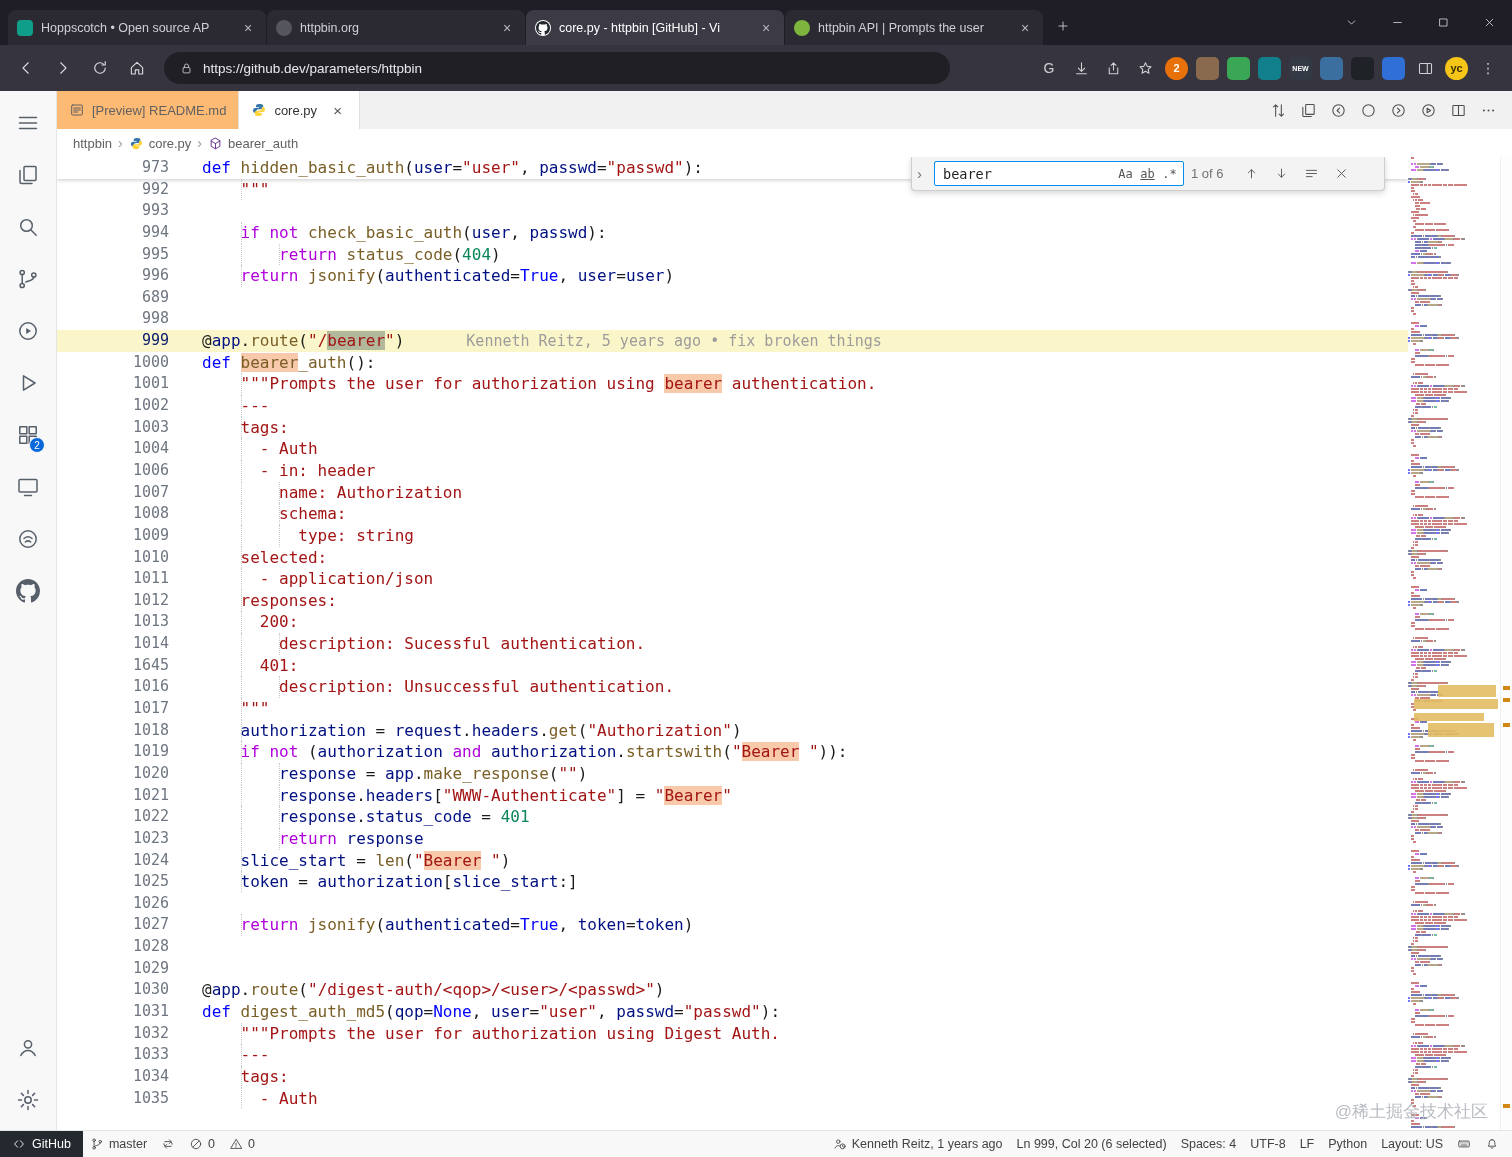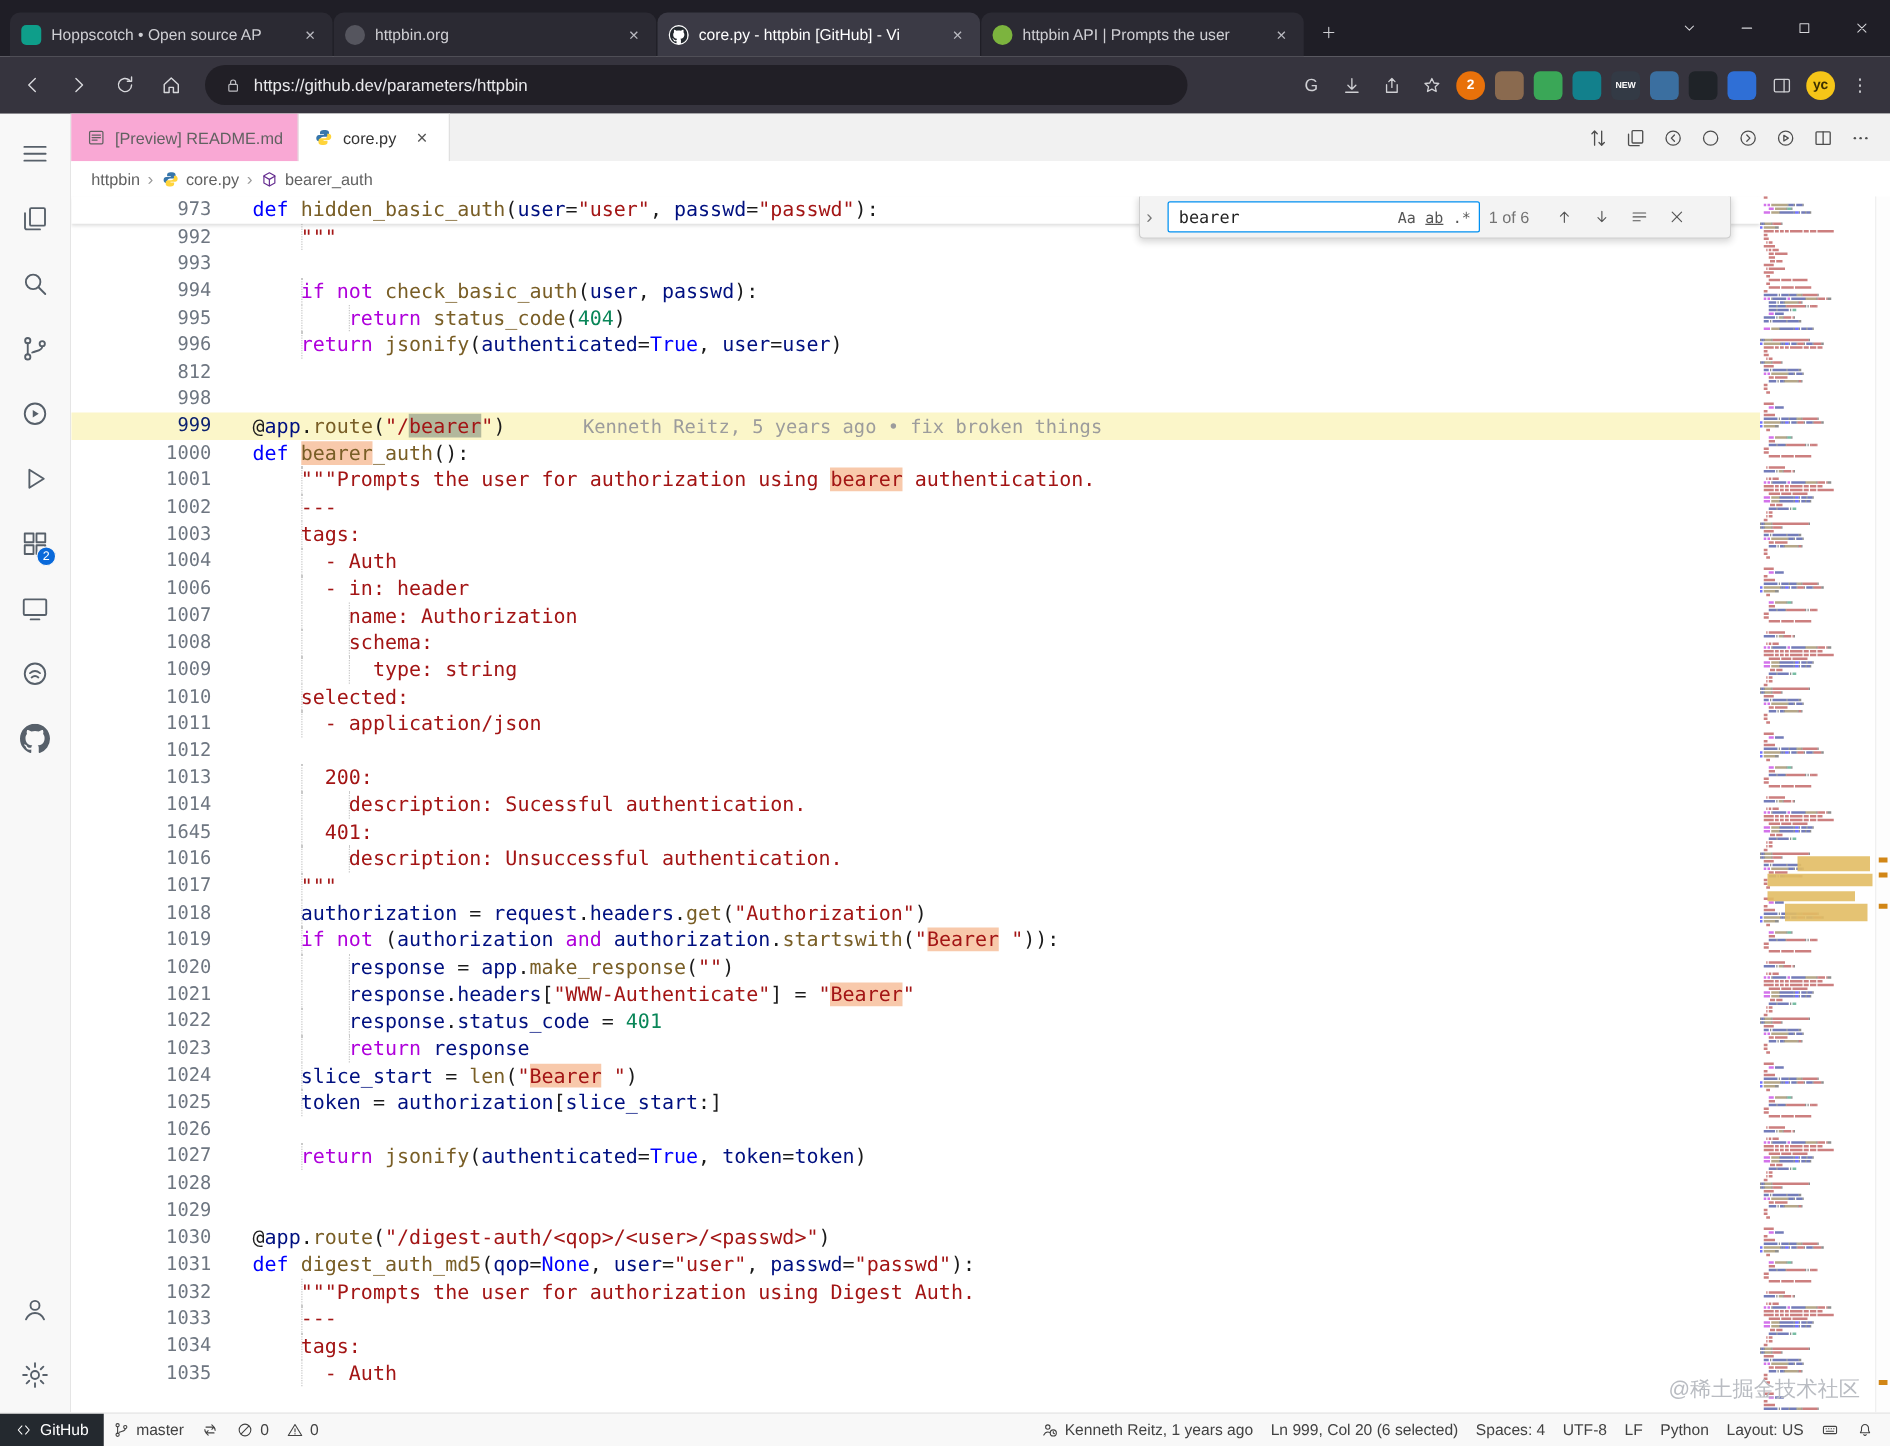--- a/index.html
+++ b/index.html
@@ -37,21 +37,21 @@
 
 .activitybar{position:absolute;left:0;top:91px;bottom:27px;width:57px;background:#f8f8f8;border-right:1px solid #e5e5e5;display:flex;flex-direction:column;align-items:center;padding-top:6px;}
 .actitem{width:48px;height:52px;display:flex;align-items:center;justify-content:center;color:#57606a;position:relative;}
 .actitem .icon{width:24px;height:24px;}
 .actbadge{position:absolute;right:7px;bottom:8px;background:#0969da;color:#fff;font-size:10px;border-radius:9px;min-width:16px;height:16px;display:flex;align-items:center;justify-content:center;border:1px solid #f8f8f8;}
 .actbottom{margin-top:auto;display:flex;flex-direction:column;align-items:center;padding-bottom:4px;}
 
 
 .editorarea{position:absolute;left:57px;top:91px;right:0;bottom:27px;background:#fff;display:flex;flex-direction:column;}
 .etabs{height:38px;background:#f1f1f1;display:flex;align-items:stretch;flex:none;}
-.etab{display:flex;align-items:center;gap:7px;padding:0 12px;font-size:13px;color:#616161;background:#f9a8d4;border-right:1px solid #e0e0e0;}
+.etab{display:flex;align-items:center;gap:7px;padding:0 12px;font-size:13px;color:#616161;background:#fdba74;border-right:1px solid #e0e0e0;}
 .etab.active{background:#fff;color:#333;}
 .etab .icon{width:16px;height:16px;}
 .etabclose{width:19px;height:19px;display:flex;align-items:center;justify-content:center;font-size:15px;color:#555;border-radius:4px;margin-left:4px;}
 .eactions{margin-left:auto;display:flex;align-items:center;gap:3px;padding-right:10px;}
 .eact{width:27px;height:27px;display:flex;align-items:center;justify-content:center;color:#4e4e4e;border-radius:4px;}
 .eact .icon{width:17px;height:17px;}
 .crumbs{height:28px;display:flex;align-items:center;gap:3px;padding:0 16px;font-size:13px;color:#616161;background:#fff;flex:none;}
 .crumb{display:flex;align-items:center;gap:5px;}
 .crumbsep{color:#9a9a9a;margin:0 3px;font-size:14px;}
 .crumb .icon{width:15px;height:15px;}
@@ -485,35 +485,35 @@
       </span>
     </div>
   <div class="editor">
     <div class="codescroll" id="codelines">
         <div class="cline sticky"><span class="lnum">973</span><span class="ltext"><span class="tok-kw">def </span><span class="tok-fn">hidden_basic_auth</span><span class="tok-pl">(</span><span class="tok-vr">user</span><span class="tok-pl">=</span><span class="tok-st">"user"</span><span class="tok-pl">, </span><span class="tok-vr">passwd</span><span class="tok-pl">=</span><span class="tok-st">"passwd"</span><span class="tok-pl">):</span></span></div>
         <div class="cline"><span class="lnum">992</span><span class="ltext"><span class="guide" style="left: 4ch;"></span><span class="tok-dc">    """</span></span></div>
         <div class="cline"><span class="lnum">993</span><span class="ltext"></span></div>
         <div class="cline"><span class="lnum">994</span><span class="ltext"><span class="guide" style="left: 4ch;"></span><span class="tok-pl">    </span><span class="tok-ct">if</span><span class="tok-pl"> </span><span class="tok-ct">not</span><span class="tok-pl"> </span><span class="tok-fn">check_basic_auth</span><span class="tok-pl">(</span><span class="tok-vr">user</span><span class="tok-pl">, </span><span class="tok-vr">passwd</span><span class="tok-pl">):</span></span></div>
         <div class="cline"><span class="lnum">995</span><span class="ltext"><span class="guide" style="left: 4ch;"></span><span class="guide" style="left: 8ch;"></span><span class="tok-pl">        </span><span class="tok-ct">return</span><span class="tok-pl"> </span><span class="tok-fn">status_code</span><span class="tok-pl">(</span><span class="tok-nu">404</span><span class="tok-pl">)</span></span></div>
         <div class="cline"><span class="lnum">996</span><span class="ltext"><span class="guide" style="left: 4ch;"></span><span class="tok-pl">    </span><span class="tok-ct">return</span><span class="tok-pl"> </span><span class="tok-fn">jsonify</span><span class="tok-pl">(</span><span class="tok-vr">authenticated</span><span class="tok-pl">=</span><span class="tok-kw">True</span><span class="tok-pl">, </span><span class="tok-vr">user</span><span class="tok-pl">=</span><span class="tok-vr">user</span><span class="tok-pl">)</span></span></div>
-        <div class="cline"><span class="lnum">812</span><span class="ltext"></span></div>
+        <div class="cline"><span class="lnum">689</span><span class="ltext"></span></div>
         <div class="cline"><span class="lnum">998</span><span class="ltext"></span></div>
         <div class="cline cur"><span class="lnum">999</span><span class="ltext"><span class="tok-pl">@</span><span class="tok-vr">app</span><span class="tok-pl">.</span><span class="tok-fn">route</span><span class="tok-pl">(</span><span class="tok-st">"/</span><span class="tok-st hx">bearer</span><span class="tok-st">"</span><span class="tok-pl">)</span><span class="blame">Kenneth Reitz, 5 years ago • fix broken things</span></span></div>
         <div class="cline"><span class="lnum">1000</span><span class="ltext"><span class="tok-kw">def </span><span class="tok-fn hm">bearer</span><span class="tok-fn">_auth</span><span class="tok-pl">():</span></span></div>
         <div class="cline"><span class="lnum">1001</span><span class="ltext"><span class="guide" style="left: 4ch;"></span><span class="tok-dc">    """Prompts the user for authorization using </span><span class="tok-dc hm">bearer</span><span class="tok-dc"> authentication.</span></span></div>
         <div class="cline"><span class="lnum">1002</span><span class="ltext"><span class="guide" style="left: 4ch;"></span><span class="tok-dc">    ---</span></span></div>
         <div class="cline"><span class="lnum">1003</span><span class="ltext"><span class="guide" style="left: 4ch;"></span><span class="tok-dc">    tags:</span></span></div>
         <div class="cline"><span class="lnum">1004</span><span class="ltext"><span class="guide" style="left: 4ch;"></span><span class="tok-dc">      - Auth</span></span></div>
         <div class="cline"><span class="lnum">1006</span><span class="ltext"><span class="guide" style="left: 4ch;"></span><span class="tok-dc">      - in: header</span></span></div>
         <div class="cline"><span class="lnum">1007</span><span class="ltext"><span class="guide" style="left: 4ch;"></span><span class="guide" style="left: 8ch;"></span><span class="tok-dc">        name: Authorization</span></span></div>
         <div class="cline"><span class="lnum">1008</span><span class="ltext"><span class="guide" style="left: 4ch;"></span><span class="guide" style="left: 8ch;"></span><span class="tok-dc">        schema:</span></span></div>
         <div class="cline"><span class="lnum">1009</span><span class="ltext"><span class="guide" style="left: 4ch;"></span><span class="guide" style="left: 8ch;"></span><span class="tok-dc">          type: string</span></span></div>
         <div class="cline"><span class="lnum">1010</span><span class="ltext"><span class="guide" style="left: 4ch;"></span><span class="tok-dc">    selected:</span></span></div>
         <div class="cline"><span class="lnum">1011</span><span class="ltext"><span class="guide" style="left: 4ch;"></span><span class="tok-dc">      - application/json</span></span></div>
-        <div class="cline"><span class="lnum">1012</span></div>
+        <div class="cline"><span class="lnum">1012</span><span class="ltext"><span class="guide" style="left: 4ch;"></span><span class="tok-dc">    responses:</span></span></div>
         <div class="cline"><span class="lnum">1013</span><span class="ltext"><span class="guide" style="left: 4ch;"></span><span class="tok-dc">      200:</span></span></div>
         <div class="cline"><span class="lnum">1014</span><span class="ltext"><span class="guide" style="left: 4ch;"></span><span class="guide" style="left: 8ch;"></span><span class="tok-dc">        description: Sucessful authentication.</span></span></div>
         <div class="cline"><span class="lnum">1645</span><span class="ltext"><span class="guide" style="left: 4ch;"></span><span class="tok-dc">      401:</span></span></div>
         <div class="cline"><span class="lnum">1016</span><span class="ltext"><span class="guide" style="left: 4ch;"></span><span class="guide" style="left: 8ch;"></span><span class="tok-dc">        description: Unsuccessful authentication.</span></span></div>
         <div class="cline"><span class="lnum">1017</span><span class="ltext"><span class="guide" style="left: 4ch;"></span><span class="tok-dc">    """</span></span></div>
         <div class="cline"><span class="lnum">1018</span><span class="ltext"><span class="guide" style="left: 4ch;"></span><span class="tok-pl">    </span><span class="tok-vr">authorization</span><span class="tok-pl"> = </span><span class="tok-vr">request</span><span class="tok-pl">.</span><span class="tok-vr">headers</span><span class="tok-pl">.</span><span class="tok-fn">get</span><span class="tok-pl">(</span><span class="tok-st">"Authorization"</span><span class="tok-pl">)</span></span></div>
         <div class="cline"><span class="lnum">1019</span><span class="ltext"><span class="guide" style="left: 4ch;"></span><span class="tok-pl">    </span><span class="tok-ct">if</span><span class="tok-pl"> </span><span class="tok-ct">not</span><span class="tok-pl"> (</span><span class="tok-vr">authorization</span><span class="tok-pl"> </span><span class="tok-ct">and</span><span class="tok-pl"> </span><span class="tok-vr">authorization</span><span class="tok-pl">.</span><span class="tok-fn">startswith</span><span class="tok-pl">(</span><span class="tok-st">"</span><span class="tok-st hm">Bearer</span><span class="tok-st"> "</span><span class="tok-pl">)):</span></span></div>
         <div class="cline"><span class="lnum">1020</span><span class="ltext"><span class="guide" style="left: 4ch;"></span><span class="guide" style="left: 8ch;"></span><span class="tok-pl">        </span><span class="tok-vr">response</span><span class="tok-pl"> = </span><span class="tok-vr">app</span><span class="tok-pl">.</span><span class="tok-fn">make_response</span><span class="tok-pl">(</span><span class="tok-st">""</span><span class="tok-pl">)</span></span></div>
         <div class="cline"><span class="lnum">1021</span><span class="ltext"><span class="guide" style="left: 4ch;"></span><span class="guide" style="left: 8ch;"></span><span class="tok-pl">        </span><span class="tok-vr">response</span><span class="tok-pl">.</span><span class="tok-vr">headers</span><span class="tok-pl">[</span><span class="tok-st">"WWW-Authenticate"</span><span class="tok-pl">] = </span><span class="tok-st">"</span><span class="tok-st hm">Bearer</span><span class="tok-st">"</span></span></div>
         <div class="cline"><span class="lnum">1022</span><span class="ltext"><span class="guide" style="left: 4ch;"></span><span class="guide" style="left: 8ch;"></span><span class="tok-pl">        </span><span class="tok-vr">response</span><span class="tok-pl">.</span><span class="tok-vr">status_code</span><span class="tok-pl"> = </span><span class="tok-nu">401</span></span></div>

